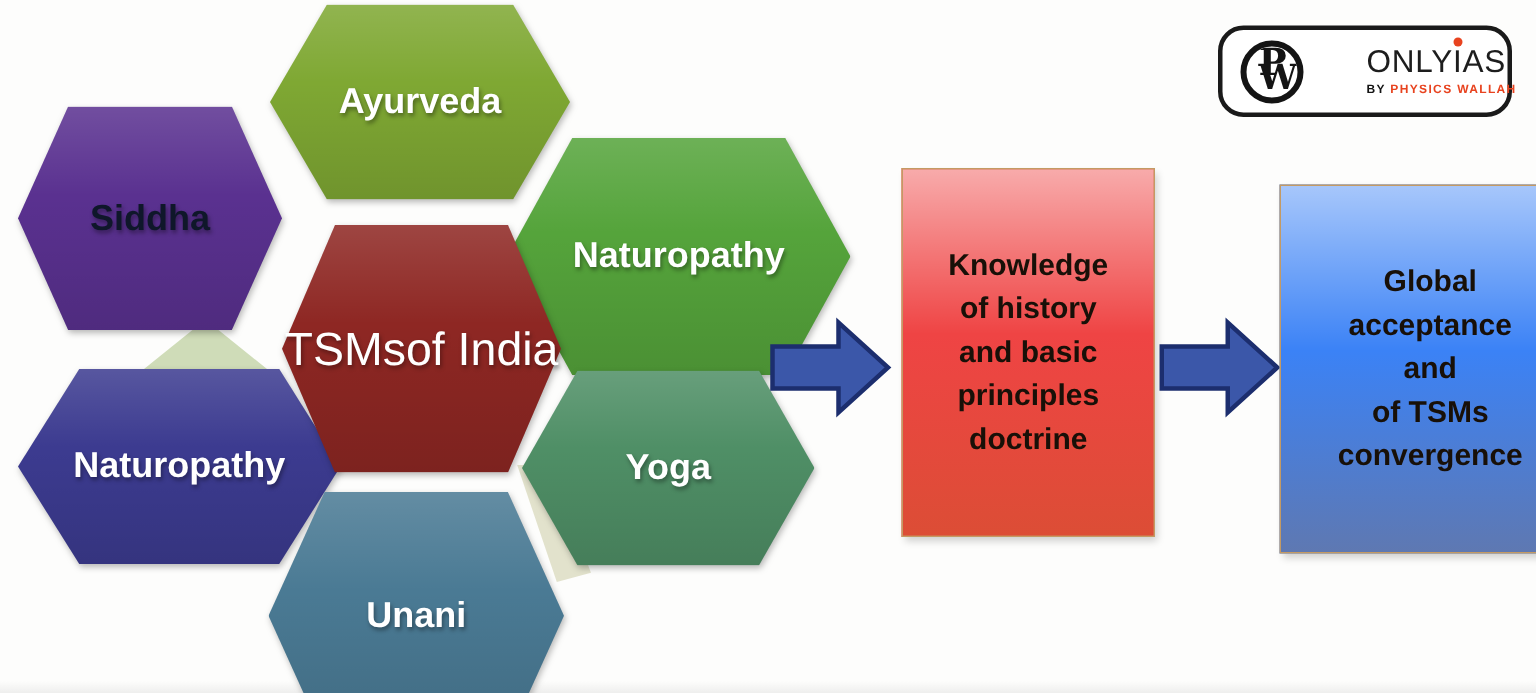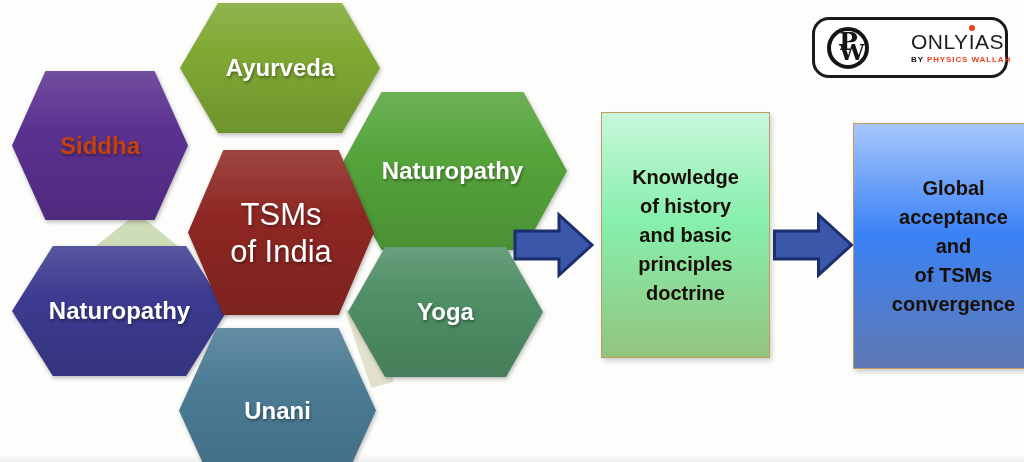--- a/index.html
+++ b/index.html
@@ -29,21 +29,21 @@
   .hex-label { position:absolute; inset:0; display:flex; align-items:center;
     justify-content:center; text-align:left; font-weight:bold; font-size:24px;
     color:#fff; text-shadow:1px 2px 3px rgba(0,0,0,0.38); z-index:2; }
   .hex.ayurveda    { left:180px; top:3px;   width:200px; height:130px; }
   .hex.siddha      { left:12px;  top:71px;  width:176px; height:149px; }
   .hex.naturopathy { left:338px; top:92px;  width:229px; height:158px; }
   .hex.homeopathy  { left:12px;  top:246px; width:215px; height:130px; }
   .hex.yoga        { left:348px; top:247px; width:195px; height:130px; }
   .hex.unani       { left:179px; top:328px; width:197px; height:165px; }
   .hex.tsms        { left:188px; top:150px; width:186px; height:165px; }
-  .center-label { flex-direction:column; font-weight:400; font-size:31px;
+  .center-label { flex-direction:row; font-weight:400; font-size:31px;
     line-height:37px; text-shadow:1px 2px 3px rgba(0,0,0,0.35); }
 
   
   .flow-arrow { position:absolute; z-index:1; }
   .arrow-1 { left:513px; top:211px; }
   .arrow-2 { left:772px; top:211px; }
 
   
   .flow-box { position:absolute; z-index:1; border:1px solid #c49a63;
     box-shadow:2px 3px 5px rgba(0,0,0,0.18); }
@@ -83,21 +83,21 @@
   <div class="bg-shape shape-trapezoid"></div>
   <div class="bg-shape shape-strip"></div>
 
   <div class="hex ayurveda">
     <div class="hex-shape" style="background-color: rgb(127, 168, 51);"></div>
     <span class="hex-label" style="color: rgb(255, 255, 255);">Ayurveda</span>
   </div>
 
   <div class="hex siddha">
     <div class="hex-shape" style="background-color: rgb(90, 49, 144);"></div>
-    <span class="hex-label" style="color: #c2410c;">Siddha</span>
+    <span class="hex-label" style="color: #0f172a;">Siddha</span>
   </div>
 
   <div class="hex naturopathy">
     <div class="hex-shape" style="background-color: rgb(85, 164, 59);"></div>
     <span class="hex-label" style="color: rgb(255, 255, 255);">Naturopathy</span>
   </div>
 
   <div class="hex homeopathy">
     <div class="hex-shape" style="background-color: rgb(60, 59, 144);"></div>
     <span class="hex-label" style="color: rgb(255, 255, 255);">Naturopathy</span>
@@ -118,21 +118,21 @@
     <div class="hex-label center-label" style="color: rgb(255, 255, 255);">
       <span>TSMs</span>
       <span>of India</span>
     </div>
   </div>
 
   <svg class="flow-arrow arrow-1" width="82" height="68" viewBox="0 0 82 68">
     <polygon points="2,20 46,20 46,4 79,34 46,64 46,48 2,48" stroke-width="3" fill="#3b57a9" stroke="#1c2e6e"></polygon>
   </svg>
 
-  <div class="flow-box box-1" style="background-color: #86efac;">
+  <div class="flow-box box-1" style="background-color: #ef4444;">
     <div class="box-text" style="color: rgb(24, 16, 8);">
       <span>Knowledge</span>
       <span>of history</span>
       <span>and basic</span>
       <span>principles</span>
       <span>doctrine</span>
     </div>
   </div>
 
   <svg class="flow-arrow arrow-2" width="83" height="68" viewBox="0 0 82 68">

